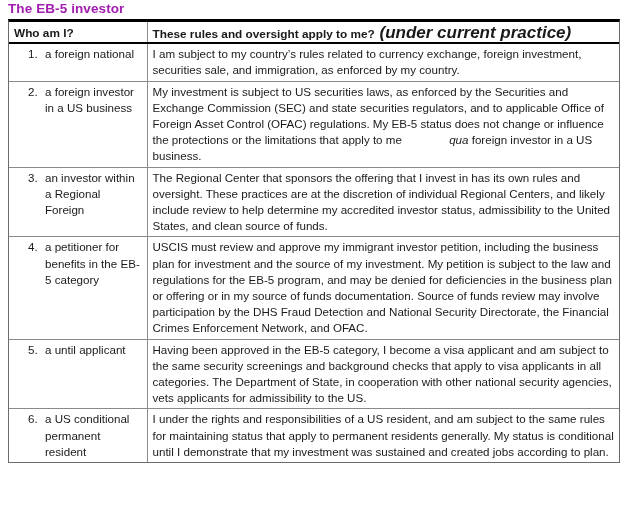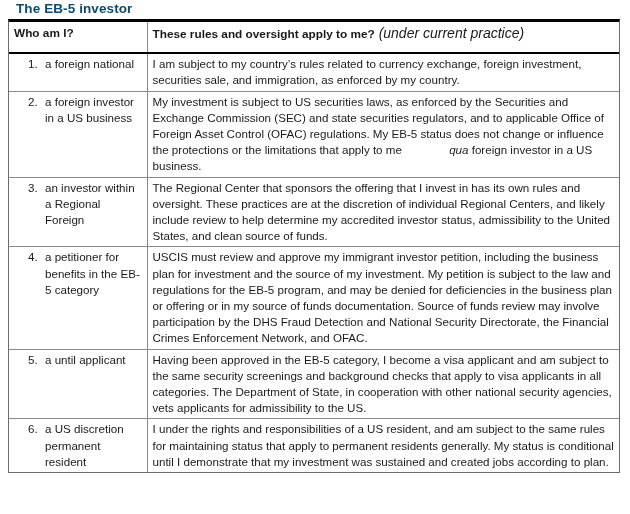--- a/index.html
+++ b/index.html
@@ -19,24 +19,23 @@
     left: 0; top: 0;
     width: 630px;
     height: 514px;
   }
   .doc-title {
     position: absolute;
     left: 8px;
     top: 1px;
     font-size: 13.5px;
     font-weight: bold;
-    color: #0c4a6e;
+    color: #a21caf;
     letter-spacing: 0.1px;
     white-space: nowrap;
-    margin-left: 8px;
   }
   .table-wrap {
     position: absolute;
     left: 8px;
     top: 19px;
     width: 612px;
     border-top: 3px solid #000000;
     border-left: 1px solid #6b6b6b;
     border-right: 1px solid #6b6b6b;
     border-bottom: 1px solid #6b6b6b;
@@ -62,30 +61,30 @@
   }
   table.main td:last-child {
     border-right: none;
   }
   col.c1 { width: 138px; }
   col.c2 { width: 472px; }
 
   tr.header-row td {
     border-bottom: 2px solid #000000;
     padding-top: 3px;
-    padding-bottom: 10px;
+    padding-bottom: 0;
   }
   .hdr {
     font-weight: bold;
     font-size: 11.8px;
   }
   .hdr-note {
     font-style: italic;
-    font-weight: normal;
-    font-size: 14px;
+    font-weight: bold;
+    font-size: 17px;
   }
 
   
   .who {
     display: flex;
     padding-left: 14px;
     box-sizing: border-box;
   }
   .who .num {
     width: 17px;
@@ -173,21 +172,21 @@
               <span class="who-text">a until applicant</span>
             </div>
           </td>
           <td class="rule">Having been approved in the EB-5 category, I become a visa applicant and am subject to the same security screenings and background checks that apply to visa applicants in all categories. The Department of State, in cooperation with other national security agencies, vets applicants for admissibility to the US.</td>
         </tr>
 
         <tr>
           <td>
             <div class="who">
               <span class="num">6.</span>
-              <span class="who-text">a US discretion permanent resident</span>
+              <span class="who-text">a US conditional permanent resident</span>
             </div>
           </td>
           <td class="rule">I under the rights and responsibilities of a US resident, and am subject to the same rules for maintaining status that apply to permanent residents generally. My status is conditional until I demonstrate that my investment was sustained and created jobs according to plan.</td>
         </tr>
 
       </tbody>
     </table>
   </div>
 
 </div>

